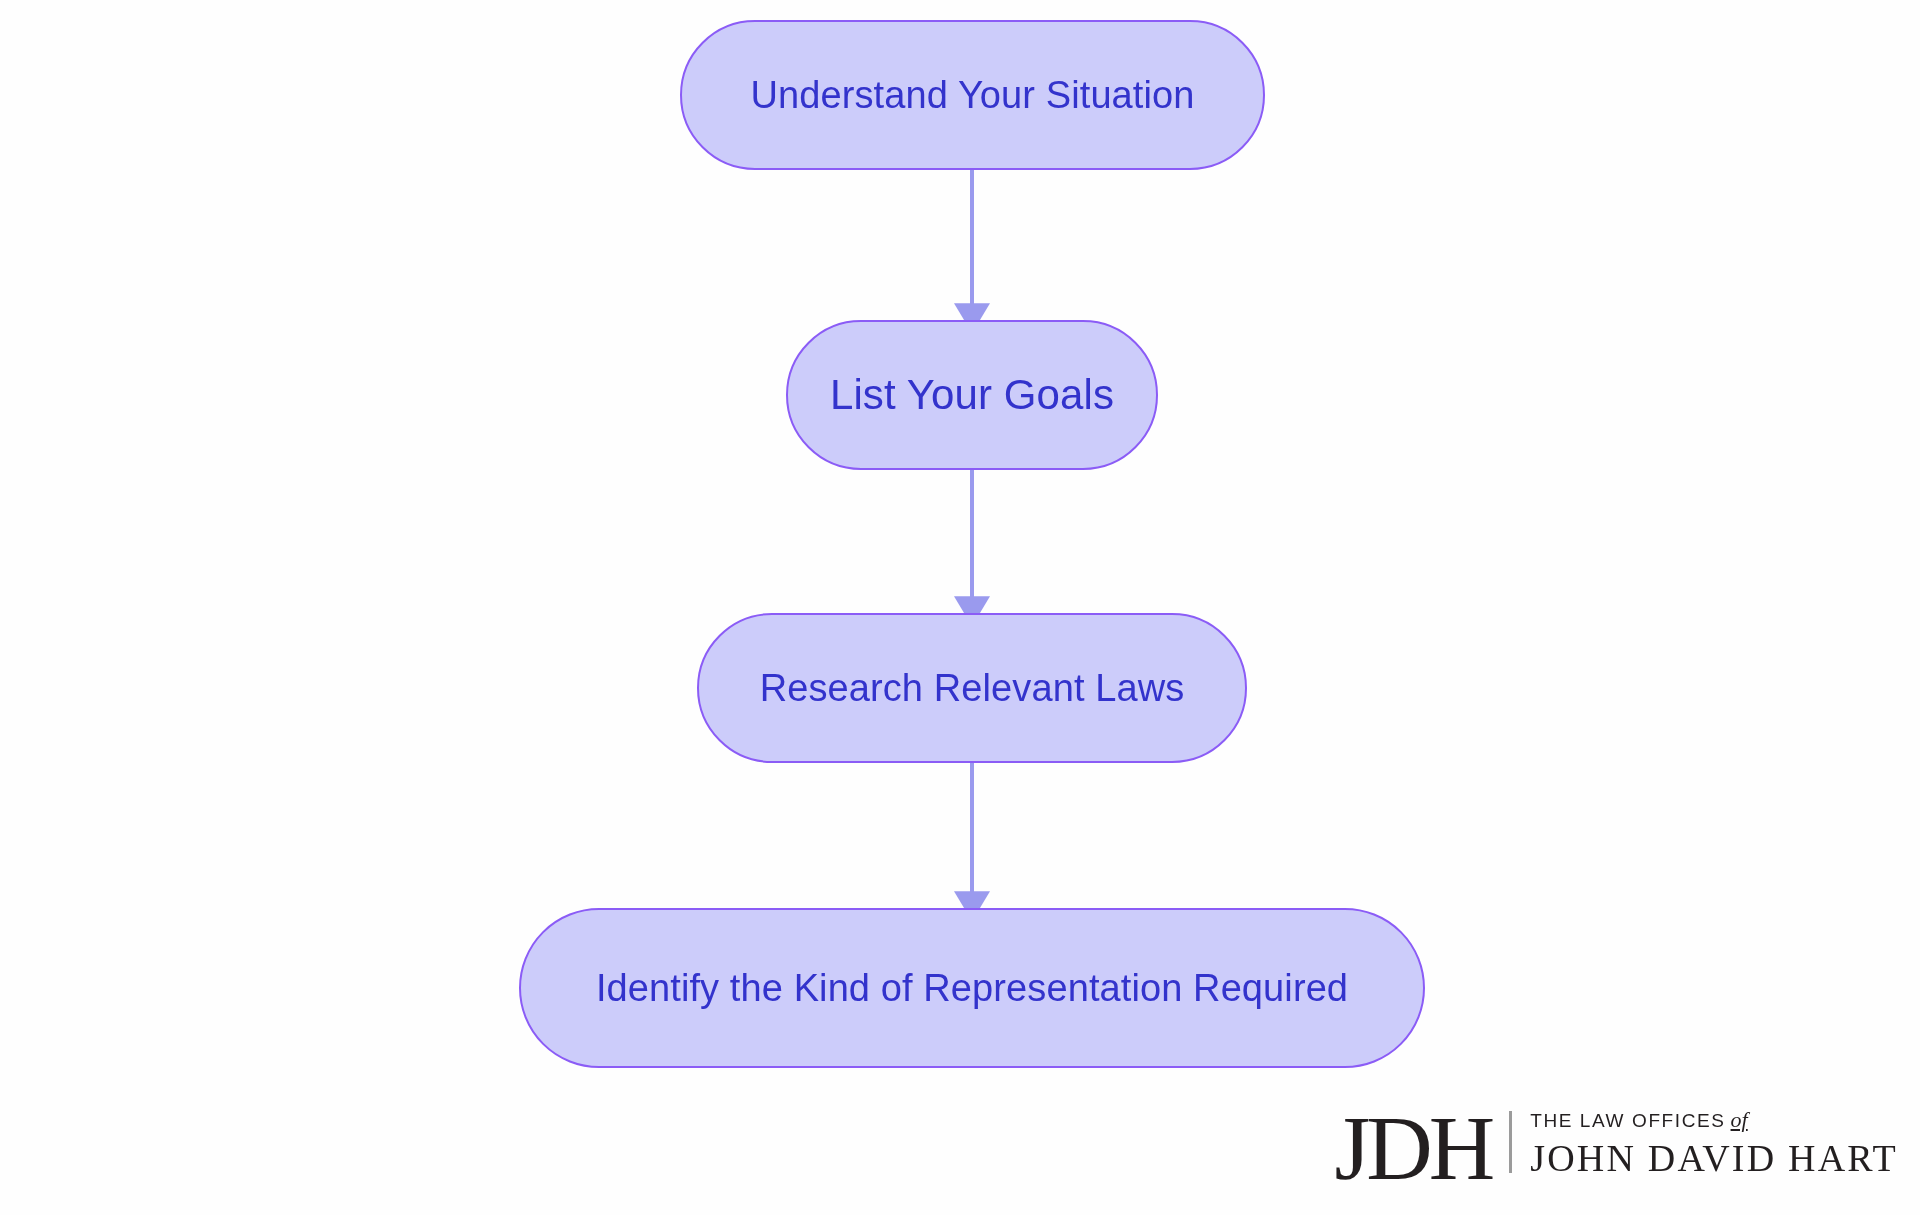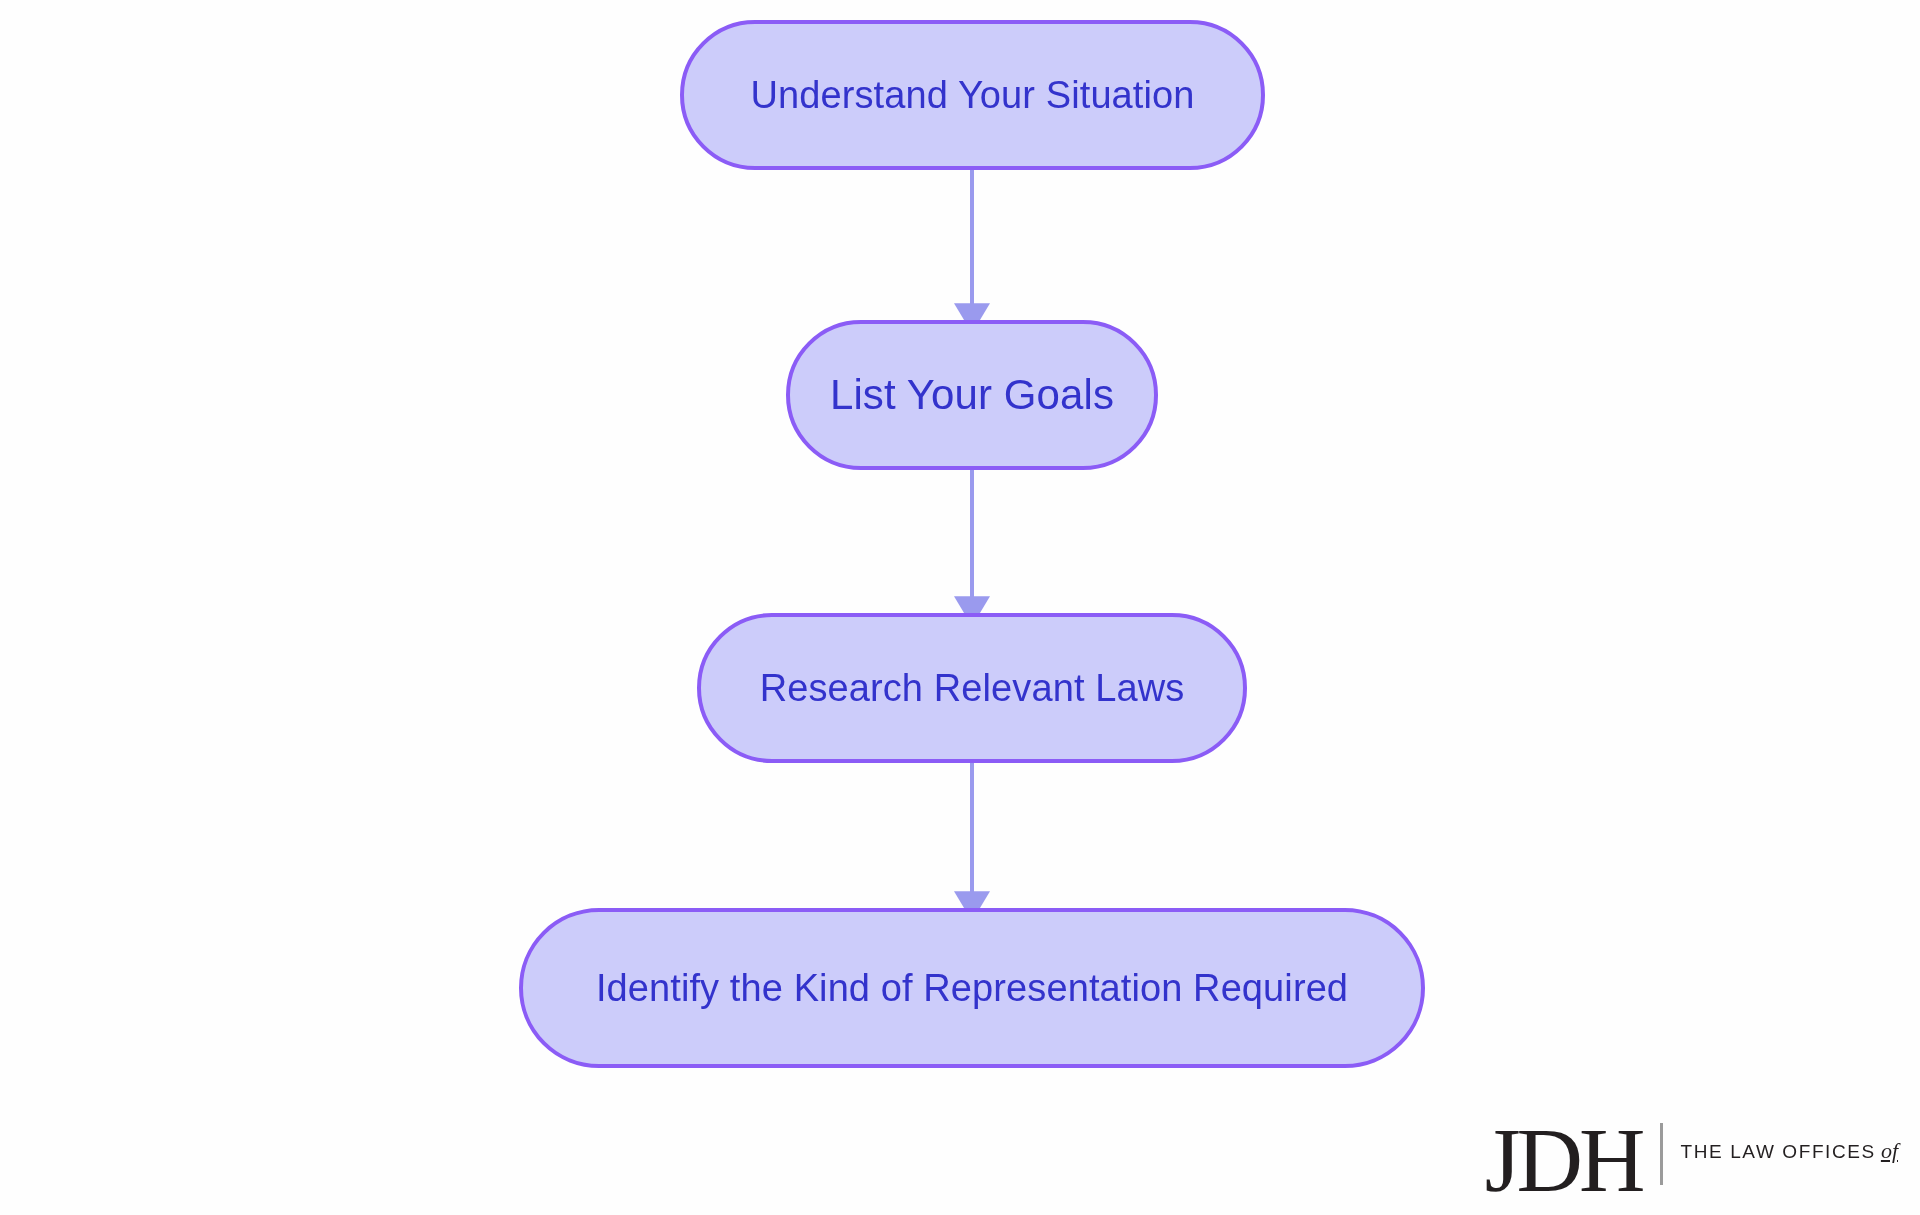--- a/index.html
+++ b/index.html
@@ -21,21 +21,21 @@
     inset: 0;
     width: 1920px;
     height: 1215px;
   }
 
   
   .node {
     position: absolute;
     box-sizing: border-box;
     background: #ccccfa;
-    border: 4px solid #8b5cf6;
+    border: 2px solid #8b5cf6;
     border-radius: 999px;
     display: flex;
     align-items: center;
     justify-content: center;
     color: #3333cc;
     letter-spacing: 0.1px;
     z-index: 3;
   }
   .node-label {
     color: #3333cc;
@@ -83,21 +83,21 @@
     width: 1920px;
     height: 1215px;
     pointer-events: none;
     z-index: 1;
   }
 
   
   #brand-logo {
     position: absolute;
     right: 22px;
-    bottom: 20px;
+    bottom: 32px;
     display: flex;
     align-items: center;
     z-index: 5;
   }
   #logo-monogram {
     font-family: "Liberation Serif", serif;
     font-size: 92px;
     line-height: 0.85;
     color: #231f20;
     letter-spacing: -4px;
@@ -179,14 +179,15 @@
 
 </div>
 
 <div id="brand-logo">
   <div id="logo-monogram">JDH</div>
   <div id="logo-divider"></div>
   <div id="logo-text-block">
     <div id="logo-tagline">
       <span>THE LAW OFFICES</span><span class="of-italic">of</span>
     </div>
+    <div id="logo-firm-name">JOHN DAVID HART</div>
   </div>
 </div>
 
 </body></html>

